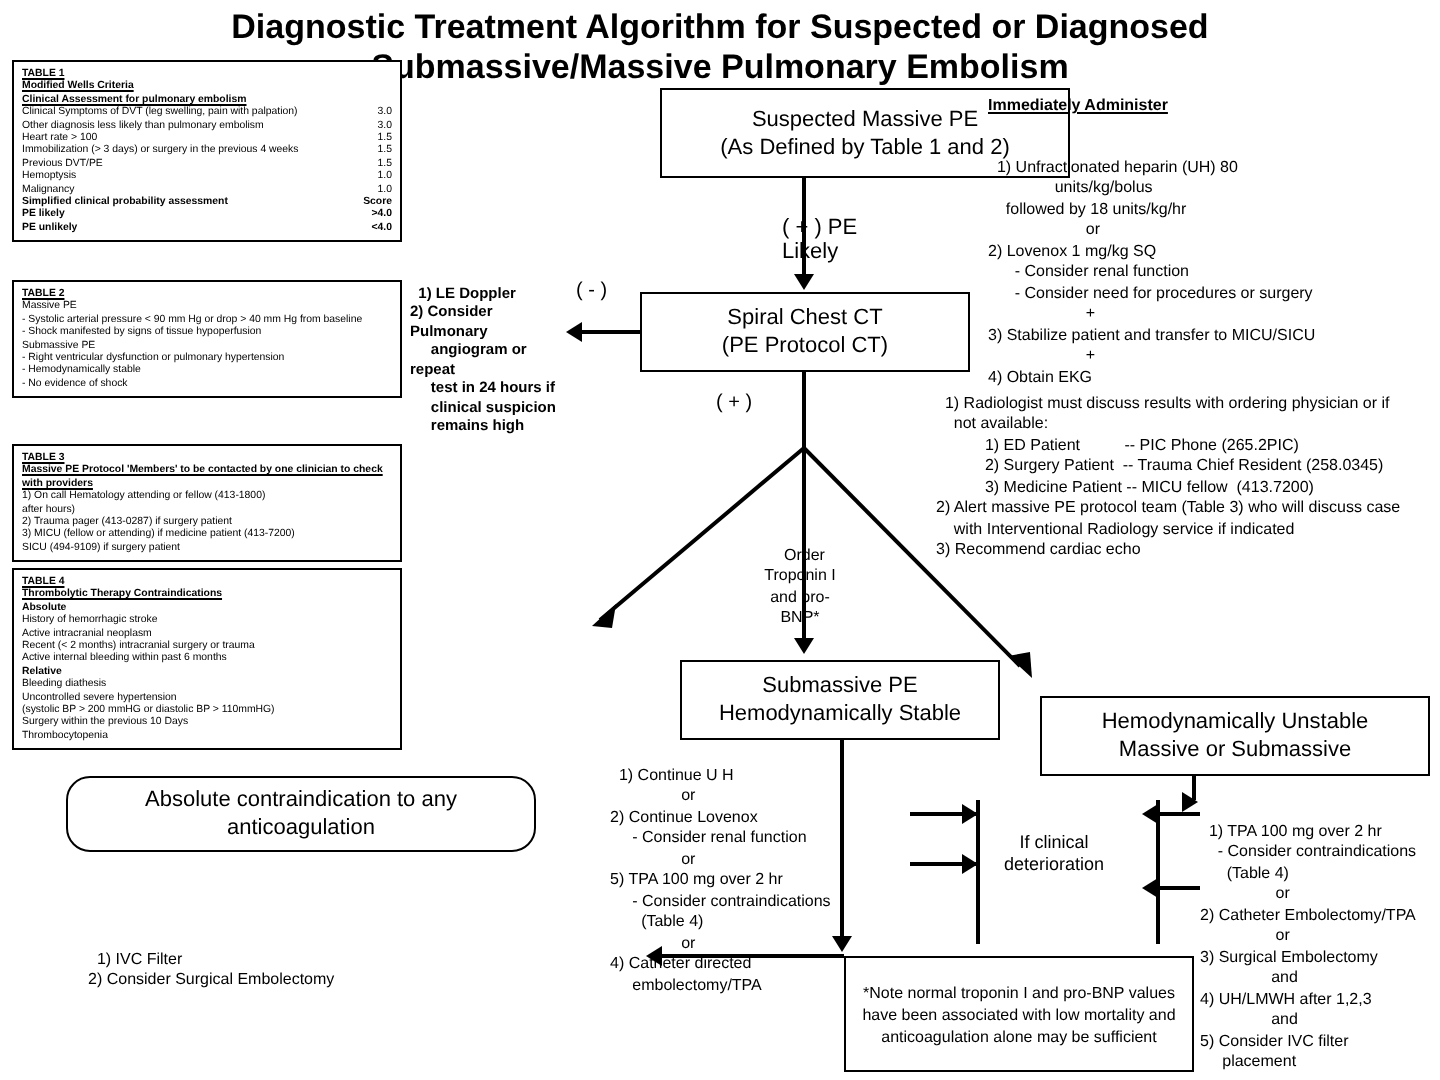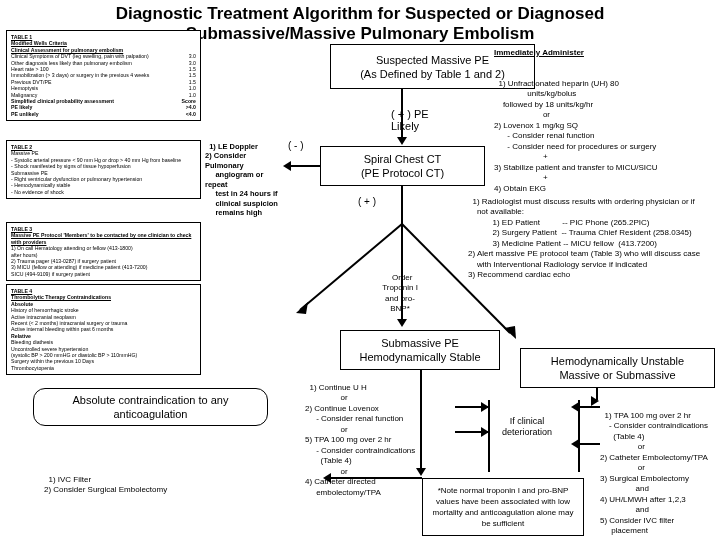--- a/index.html
+++ b/index.html
@@ -31,21 +31,21 @@
   .box{
     border:1px solid #000;background:#fff;box-sizing:border-box;
     display:flex;align-items:center;justify-content:center;
     text-align:center;font-size:11px;line-height:14px;
   }
   #box-suspected{left:285px;top:44px;width:205px;height:45px;margin-left:45px;}
   #box-ct{left:320px;top:146px;width:165px;height:40px;}
   #box-submassive{left:340px;top:330px;width:160px;height:40px;}
   #box-unstable{left:520px;top:348px;width:195px;height:40px;}
   #box-absolute{left:33px;top:388px;width:235px;height:38px;border-radius:12px;}
-  #box-footnote{left:422px;top:478px;width:162px;height:58px;
+  #box-footnote{left:422px;top:478px;width:175px;height:58px;
       font-size:8px;line-height:11px;padding:2px 4px;}
   #box-deterioration{left:492px;top:404px;width:70px;height:46px;
       border:none;font-size:9px;line-height:11px;}
   
   .txt{font-size:8px;line-height:10.5px;white-space:pre-wrap;}
   #admin-head{left:494px;top:48px;font-size:8px;font-weight:bold;text-decoration:underline;}
   #admin-list{left:494px;top:68px;width:225px;}
   #radiology{left:468px;top:186px;width:250px;}
   #neg-branch{left:205px;top:132px;width:80px;font-size:7.5px;line-height:9.5px;font-weight:bold;}
   #order-trop{left:370px;top:262px;width:60px;text-align:center;font-size:8px;line-height:10.5px;}

